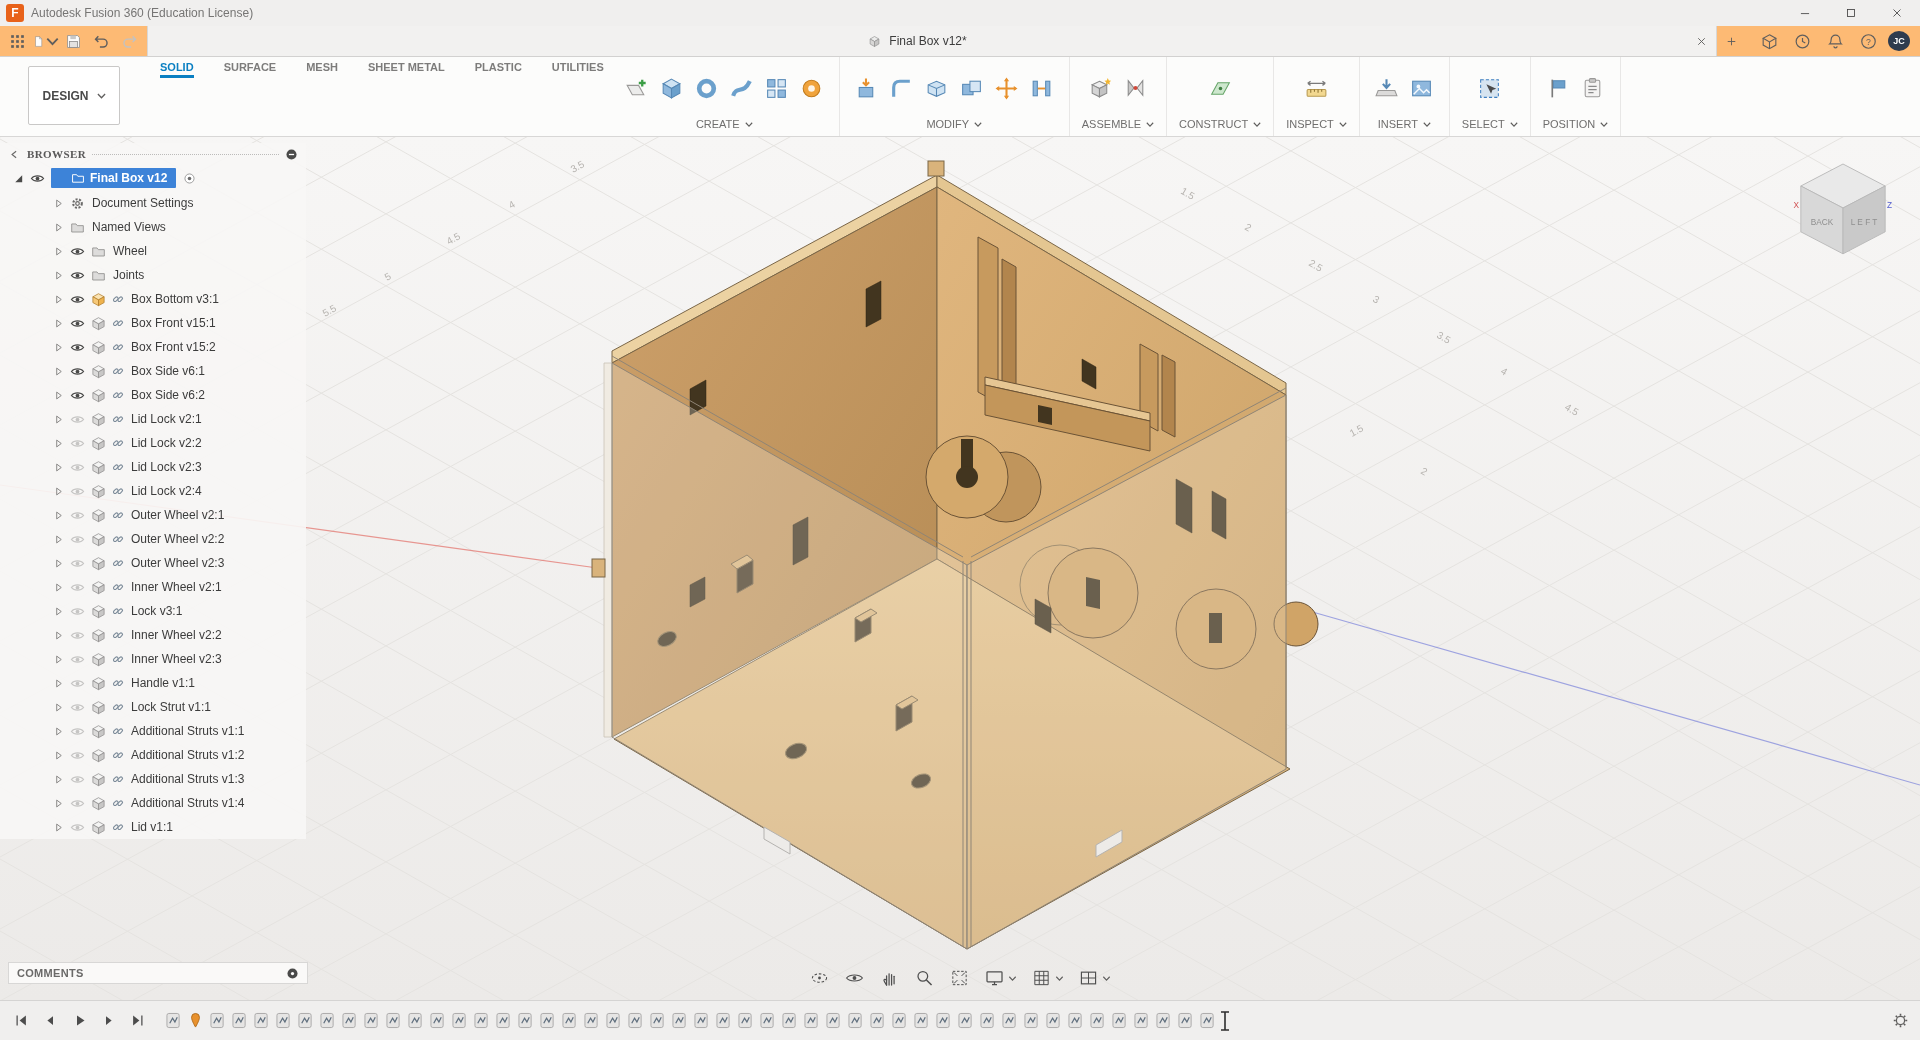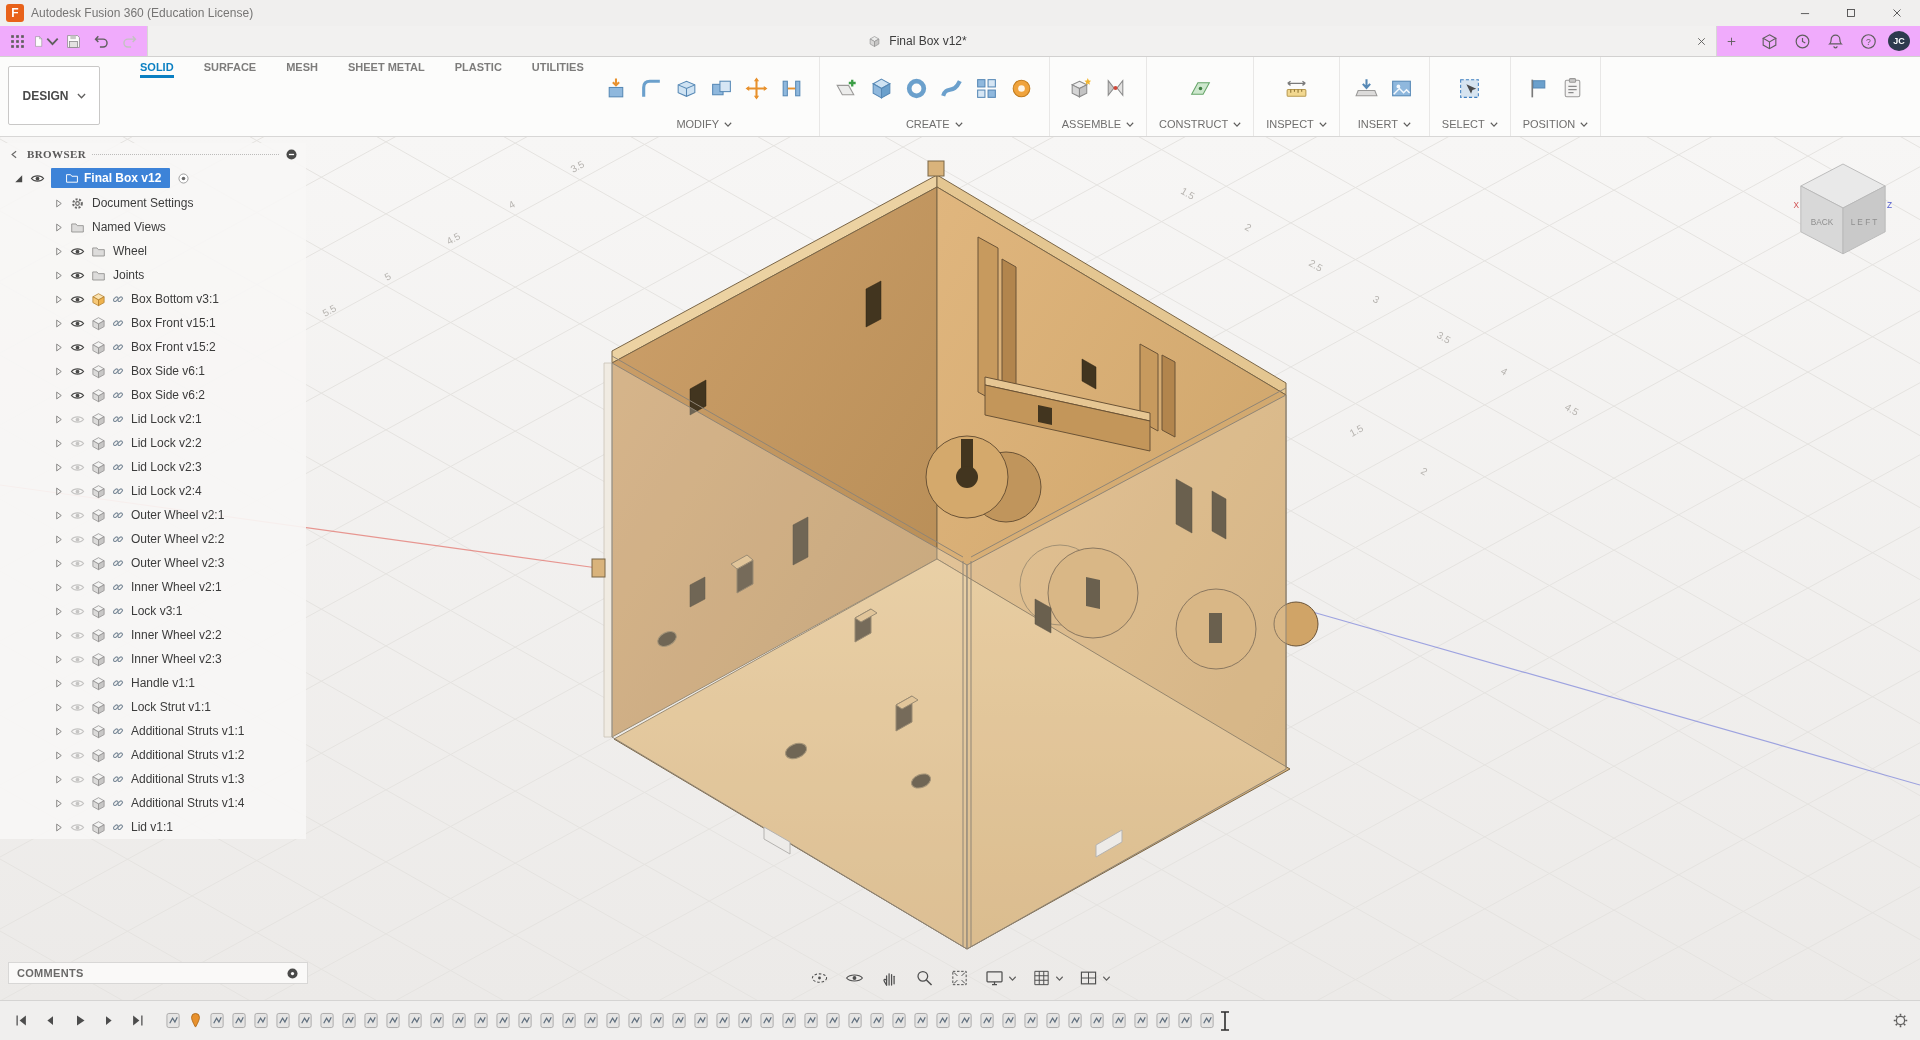--- a/index.html
+++ b/index.html
@@ -9,37 +9,37 @@
 
   
   .titlebar { height:26px; background:#f0efee; display:flex; align-items:center; padding-left:6px; flex:0 0 auto; }
   .logo { width:18px; height:18px; background:#e8621a; border-radius:3px; color:#fff; font-weight:bold; font-size:12px; display:flex; align-items:center; justify-content:center; }
   .wtitle { font-size:12px; color:#767574; margin-left:7px; }
   .win-controls { margin-left:auto; display:flex; }
   .win-btn { width:46px; height:26px; display:flex; align-items:center; justify-content:center; }
   .win-btn svg { width:14px; height:14px; }
 
   
-  .tabstrip { height:31px; background:#f0abfc; border-bottom:1px solid #d2d1d0; display:flex; align-items:stretch; flex:0 0 auto; }
+  .tabstrip { height:31px; background:#fdba74; border-bottom:1px solid #d2d1d0; display:flex; align-items:stretch; flex:0 0 auto; }
   .qa { display:flex; align-items:center; padding:0 4px; gap:1px; }
   .qa-btn { width:27px; height:27px; display:flex; align-items:center; justify-content:center; border-radius:2px; }
   .qa-btn svg { width:19px; height:19px; }
   .caret { margin-left:1px; }
   .doc-tab { flex:1; background:#f2f1f0; border-left:1px solid #d8d7d6; display:flex; align-items:center; justify-content:center; gap:7px; font-size:12px; color:#3c3c3c; }
   .doc-tab svg { width:15px; height:15px; }
   .tab-close,.tab-add { width:30px; display:flex; align-items:center; justify-content:center; }
   .tab-close { background:#f2f1f0; }
   .tab-close svg,.tab-add svg { width:13px; height:13px; }
   .tab-add { border-left:1px solid #d8d7d6; }
   .right-icons { display:flex; align-items:center; gap:6px; padding:0 10px; }
   .avatar { width:22px; height:20px; border-radius:50%; background:#2e3b4e; color:#fff; font-size:9px; font-weight:bold; display:flex; align-items:center; justify-content:center; }
 
   
   .ribbon { height:80px; background:#fcfcfb; border-bottom:1px solid #d8d7d6; display:flex; flex:0 0 auto; }
-  .workspace-btn { margin:9px 10px 11px 8px; width:92px; border:1px solid #c9c8c7; background:#fff; border-radius:2px; display:flex; align-items:center; justify-content:center; gap:7px; font-size:12px; font-weight:bold; color:#4a4a4a; }
+  .workspace-btn { margin:9px 10px 11px 28px; width:92px; border:1px solid #c9c8c7; background:#fff; border-radius:2px; display:flex; align-items:center; justify-content:center; gap:7px; font-size:12px; font-weight:bold; color:#4a4a4a; }
   .ribbon-main { flex:1; display:flex; flex-direction:row; }
   .ribbon-tabs { height:21px; display:flex; gap:30px; padding-left:30px; align-items:flex-end; }
   .ribbon-tab { font-size:11px; font-weight:bold; color:#7d7c7b; padding-bottom:2px; border-bottom:3px solid transparent; }
   .ribbon-tab.active { color:#0a7fc2; border-bottom-color:#0a7fc2; }
   .ribbon-groups { flex:1; display:flex; align-items:stretch; padding-left:6px; }
   .ribbon-group { display:flex; flex-direction:column; align-items:center; padding:1px 12px 3px; border-right:1px solid #e8e7e6; }
   .group-icons { flex:1; display:flex; align-items:center; gap:5px; }
   .tool-btn { width:30px; height:30px; display:flex; align-items:center; justify-content:center; border-radius:2px; }
   .tool-btn svg { width:25px; height:25px; }
   .group-label { font-size:11px; color:#6f6e6d; display:flex; align-items:center; gap:4px; padding-bottom:3px; }
@@ -59,21 +59,21 @@
   .b-exp svg { width:13px; height:13px; }
   .b-eye { width:21px; display:flex; align-items:center; }
   .b-eye svg { width:15px; height:15px; }
   .b-eye.on { color:#4a4a49; }
   .b-eye.off { color:#c6c5c4; }
   .b-ico { width:20px; display:flex; align-items:center; }
   .b-ico svg { width:15px; height:15px; }
   .b-link { width:18px; display:flex; align-items:center; }
   .b-link svg { width:14px; height:14px; }
   .b-label { margin-left:2px; white-space:nowrap; }
-  .root-pill { display:flex; align-items:center; gap:5px; background:#3d83d8; color:#fff; font-weight:bold; padding:3px 9px 3px 14px; border-radius:1px; }
+  .root-pill { display:flex; align-items:center; gap:5px; background:#3d83d8; color:#fff; font-weight:bold; padding:3px 9px 3px 20px; border-radius:1px; }
   .root-pill svg { width:14px; height:14px; }
   .b-radio { margin-left:7px; display:flex; align-items:center; }
   .b-radio svg { width:13px; height:13px; }
 
   
   .comments-bar { position:absolute; left:8px; bottom:16px; width:300px; height:22px; background:rgba(251,250,249,0.95); border:1px solid #d8d7d6; display:flex; align-items:center; font-size:11px; font-weight:bold; letter-spacing:0.3px; color:#6a6968; padding:0 8px; }
   .comments-bar .sp { flex:1; }
   .comments-bar svg { width:13px; height:13px; }
 
   
@@ -229,66 +229,20 @@
           <div class="ribbon-tab">MESH</div>
           <div class="ribbon-tab">SHEET METAL</div>
           <div class="ribbon-tab">PLASTIC</div>
           <div class="ribbon-tab">UTILITIES</div>
         </div>
       <div class="ribbon-groups" id="ribbon-groups">
           <div class="ribbon-group">
             <div class="group-icons">
               <span class="tool-btn">
                 <svg viewBox="0 0 24 24">
-                  <rect x="5" y="11" width="13" height="9" fill="#8fb8dd" stroke="#5688b5"></rect>
-                  <path d="M11.5 2.5 V8.5 M8.5 6 L11.5 9 L14.5 6" fill="none" stroke="#e8912d" stroke-width="2"></path>
-                </svg>
-              </span>
-              <span class="tool-btn">
-                <svg viewBox="0 0 24 24">
-                  <path d="M4.5 20 V11 Q4.5 5 10.5 5 H20" fill="none" stroke="#6ba0cc" stroke-width="3"></path>
-                </svg>
-              </span>
-              <span class="tool-btn">
-                <svg viewBox="0 0 24 24">
-                  <path d="M4 8.5 L12 5 L20 8.5 V16 L12 19.5 L4 16 Z" fill="#cfe3f3" stroke="#5688b5"></path>
-                  <path d="M4 8.5 L12 12 L20 8.5 M12 12 V19.5" fill="none" stroke="#5688b5"></path>
-                </svg>
-              </span>
-              <span class="tool-btn">
-                <svg viewBox="0 0 24 24">
-                  <rect x="3.5" y="8" width="10" height="10" fill="#8fb8dd" stroke="#5688b5"></rect>
-                  <rect x="10.5" y="5" width="10" height="10" fill="#d6e6f4" stroke="#5688b5"></rect>
-                </svg>
-              </span>
-              <span class="tool-btn">
-                <svg viewBox="0 0 24 24">
-                  <path d="M12 3 V21 M3 12 H21" stroke="#e8912d" stroke-width="2" fill="none"></path>
-                  <path d="M12 1.5 L9.5 5 H14.5 Z M12 22.5 L9.5 19 H14.5 Z M1.5 12 L5 9.5 V14.5 Z M22.5 12 L19 9.5 V14.5 Z" fill="#e8912d"></path>
-                </svg>
-              </span>
-              <span class="tool-btn">
-                <svg viewBox="0 0 24 24">
-                  <rect x="4" y="5" width="4" height="14" fill="#8fb8dd" stroke="#5688b5"></rect>
-                  <rect x="16" y="5" width="4" height="14" fill="#8fb8dd" stroke="#5688b5"></rect>
-                  <path d="M8.5 12 H15.5" stroke="#e8912d" stroke-width="1.8" fill="none"></path>
-                </svg>
-              </span>
-            </div>
-            <div class="group-label">
-              <span>MODIFY</span>
-              <svg class="caret" viewBox="0 0 10 6" width="8" height="5">
-                <path d="M1 0.8 L5 5 L9 0.8" fill="none" stroke="#5f5e5d" stroke-width="1.4"></path>
-              </svg>
-            </div>
-          </div>
-          <div class="ribbon-group">
-            <div class="group-icons">
-              <span class="tool-btn">
-                <svg viewBox="0 0 24 24">
                   <polygon points="3,9 14,9 19,18 8,18" fill="#ececeb" stroke="#9a9998"></polygon>
                   <path d="M17.5 3.5 V10 M14.2 6.7 H20.8" stroke="#3c9e46" stroke-width="2.2" fill="none"></path>
                 </svg>
               </span>
               <span class="tool-btn">
                 <svg viewBox="0 0 24 24">
                   <polygon points="12,3 20,7.5 12,12 4,7.5" fill="#cfe3f3" stroke="#5688b5"></polygon>
                   <polygon points="4,7.5 12,12 12,21 4,16.5" fill="#8fb8dd" stroke="#5688b5"></polygon>
                   <polygon points="12,12 20,7.5 20,16.5 12,21" fill="#6ba0cc" stroke="#5688b5"></polygon>
                 </svg>
@@ -313,20 +267,66 @@
               </span>
               <span class="tool-btn">
                 <svg viewBox="0 0 24 24">
                   <circle cx="12" cy="12" r="8" fill="#f0a33c" stroke="#c27c1d"></circle>
                   <circle cx="12" cy="12" r="3.2" fill="#fdf4e6"></circle>
                 </svg>
               </span>
             </div>
             <div class="group-label">
               <span>CREATE</span>
+              <svg class="caret" viewBox="0 0 10 6" width="8" height="5">
+                <path d="M1 0.8 L5 5 L9 0.8" fill="none" stroke="#5f5e5d" stroke-width="1.4"></path>
+              </svg>
+            </div>
+          </div>
+          <div class="ribbon-group">
+            <div class="group-icons">
+              <span class="tool-btn">
+                <svg viewBox="0 0 24 24">
+                  <rect x="5" y="11" width="13" height="9" fill="#8fb8dd" stroke="#5688b5"></rect>
+                  <path d="M11.5 2.5 V8.5 M8.5 6 L11.5 9 L14.5 6" fill="none" stroke="#e8912d" stroke-width="2"></path>
+                </svg>
+              </span>
+              <span class="tool-btn">
+                <svg viewBox="0 0 24 24">
+                  <path d="M4.5 20 V11 Q4.5 5 10.5 5 H20" fill="none" stroke="#6ba0cc" stroke-width="3"></path>
+                </svg>
+              </span>
+              <span class="tool-btn">
+                <svg viewBox="0 0 24 24">
+                  <path d="M4 8.5 L12 5 L20 8.5 V16 L12 19.5 L4 16 Z" fill="#cfe3f3" stroke="#5688b5"></path>
+                  <path d="M4 8.5 L12 12 L20 8.5 M12 12 V19.5" fill="none" stroke="#5688b5"></path>
+                </svg>
+              </span>
+              <span class="tool-btn">
+                <svg viewBox="0 0 24 24">
+                  <rect x="3.5" y="8" width="10" height="10" fill="#8fb8dd" stroke="#5688b5"></rect>
+                  <rect x="10.5" y="5" width="10" height="10" fill="#d6e6f4" stroke="#5688b5"></rect>
+                </svg>
+              </span>
+              <span class="tool-btn">
+                <svg viewBox="0 0 24 24">
+                  <path d="M12 3 V21 M3 12 H21" stroke="#e8912d" stroke-width="2" fill="none"></path>
+                  <path d="M12 1.5 L9.5 5 H14.5 Z M12 22.5 L9.5 19 H14.5 Z M1.5 12 L5 9.5 V14.5 Z M22.5 12 L19 9.5 V14.5 Z" fill="#e8912d"></path>
+                </svg>
+              </span>
+              <span class="tool-btn">
+                <svg viewBox="0 0 24 24">
+                  <rect x="4" y="5" width="4" height="14" fill="#8fb8dd" stroke="#5688b5"></rect>
+                  <rect x="16" y="5" width="4" height="14" fill="#8fb8dd" stroke="#5688b5"></rect>
+                  <path d="M8.5 12 H15.5" stroke="#e8912d" stroke-width="1.8" fill="none"></path>
+                </svg>
+              </span>
+            </div>
+            <div class="group-label">
+              <span>MODIFY</span>
               <svg class="caret" viewBox="0 0 10 6" width="8" height="5">
                 <path d="M1 0.8 L5 5 L9 0.8" fill="none" stroke="#5f5e5d" stroke-width="1.4"></path>
               </svg>
             </div>
           </div>
           <div class="ribbon-group">
             <div class="group-icons">
               <span class="tool-btn">
                 <svg viewBox="0 0 24 24">
                   <polygon points="11,5 18,8.5 11,12 4,8.5" fill="#eee" stroke="#8a8a8a"></polygon>

